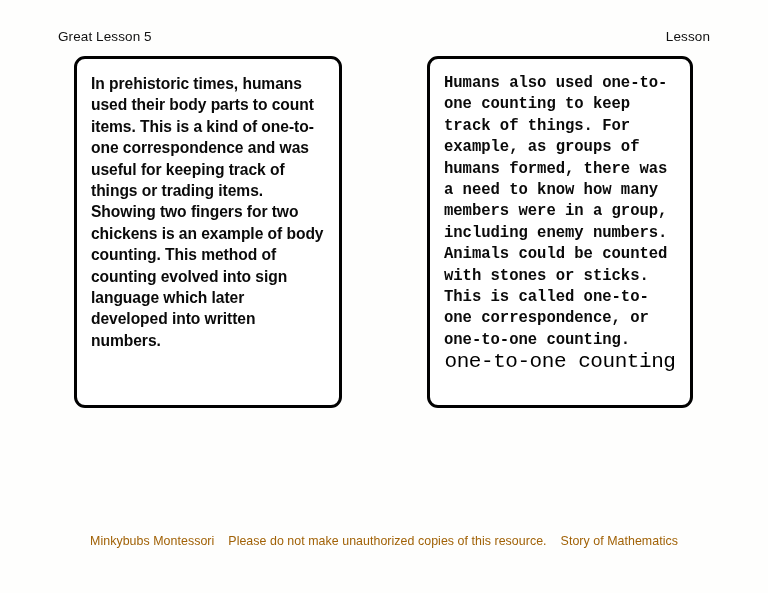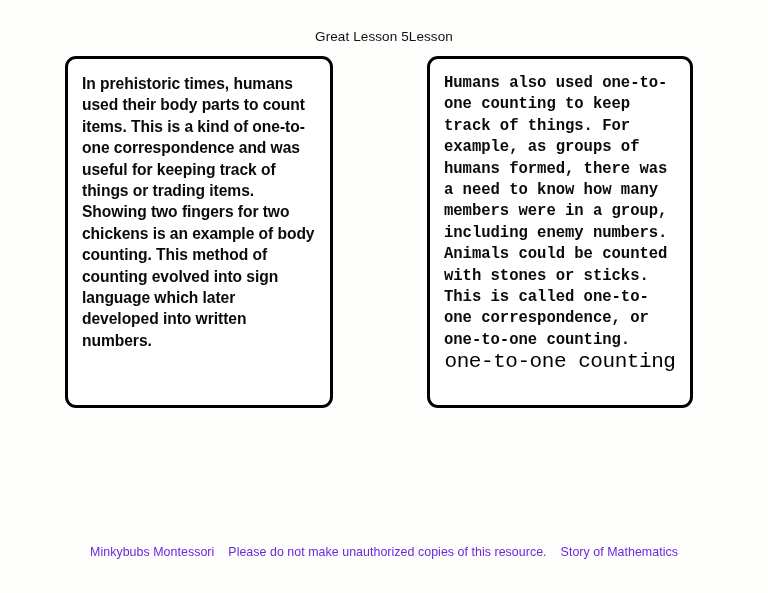--- a/index.html
+++ b/index.html
@@ -22,21 +22,21 @@
   }
 
   
   .header {
     position: absolute;
     top: 30px;
     left: 58px;
     right: 58px;
     height: 20px;
     display: flex;
-    justify-content: center;
+    justify-content: space-between;
     align-items: flex-start;
   }
   .header-label {
     font-size: 13.5px;
     font-weight: 500;
     letter-spacing: 0.1px;
     color: #111111;
     line-height: 1;
     white-space: nowrap;
   }
@@ -55,21 +55,21 @@
     height: 352px;
     box-sizing: border-box;
     background: #ffffff;
     border: 3px solid #010101;
     border-radius: 11px;
     padding: 14px 12px 10px 12px;
     display: flex;
     flex-direction: column;
   }
   .card-left {
-    left: 7px;
+    left: 16px;
     width: 268px;
   }
   .card-right {
     left: 369px;
     width: 266px;
     font-family: Liberation Mono, monospace;
   }
 
   .card-body {
     flex: 0 0 auto;
@@ -110,23 +110,22 @@
     top: 534px;
     display: flex;
     justify-content: center;
     align-items: baseline;
     gap: 0px;
   }
   .footer-item {
     font-size: 12.4px;
     font-weight: 500;
     letter-spacing: 0.05px;
-    color: #6d28d9;
+    color: #a16207;
     white-space: nowrap;
-    margin-top: 11px;
   }
   .footer-gap-a { width: 14px; display: inline-block; }
   .footer-gap-b { width: 14px; display: inline-block; }
 </style>
 </head>
 <body>
 
 <div class="page">
 
   <div class="header">

